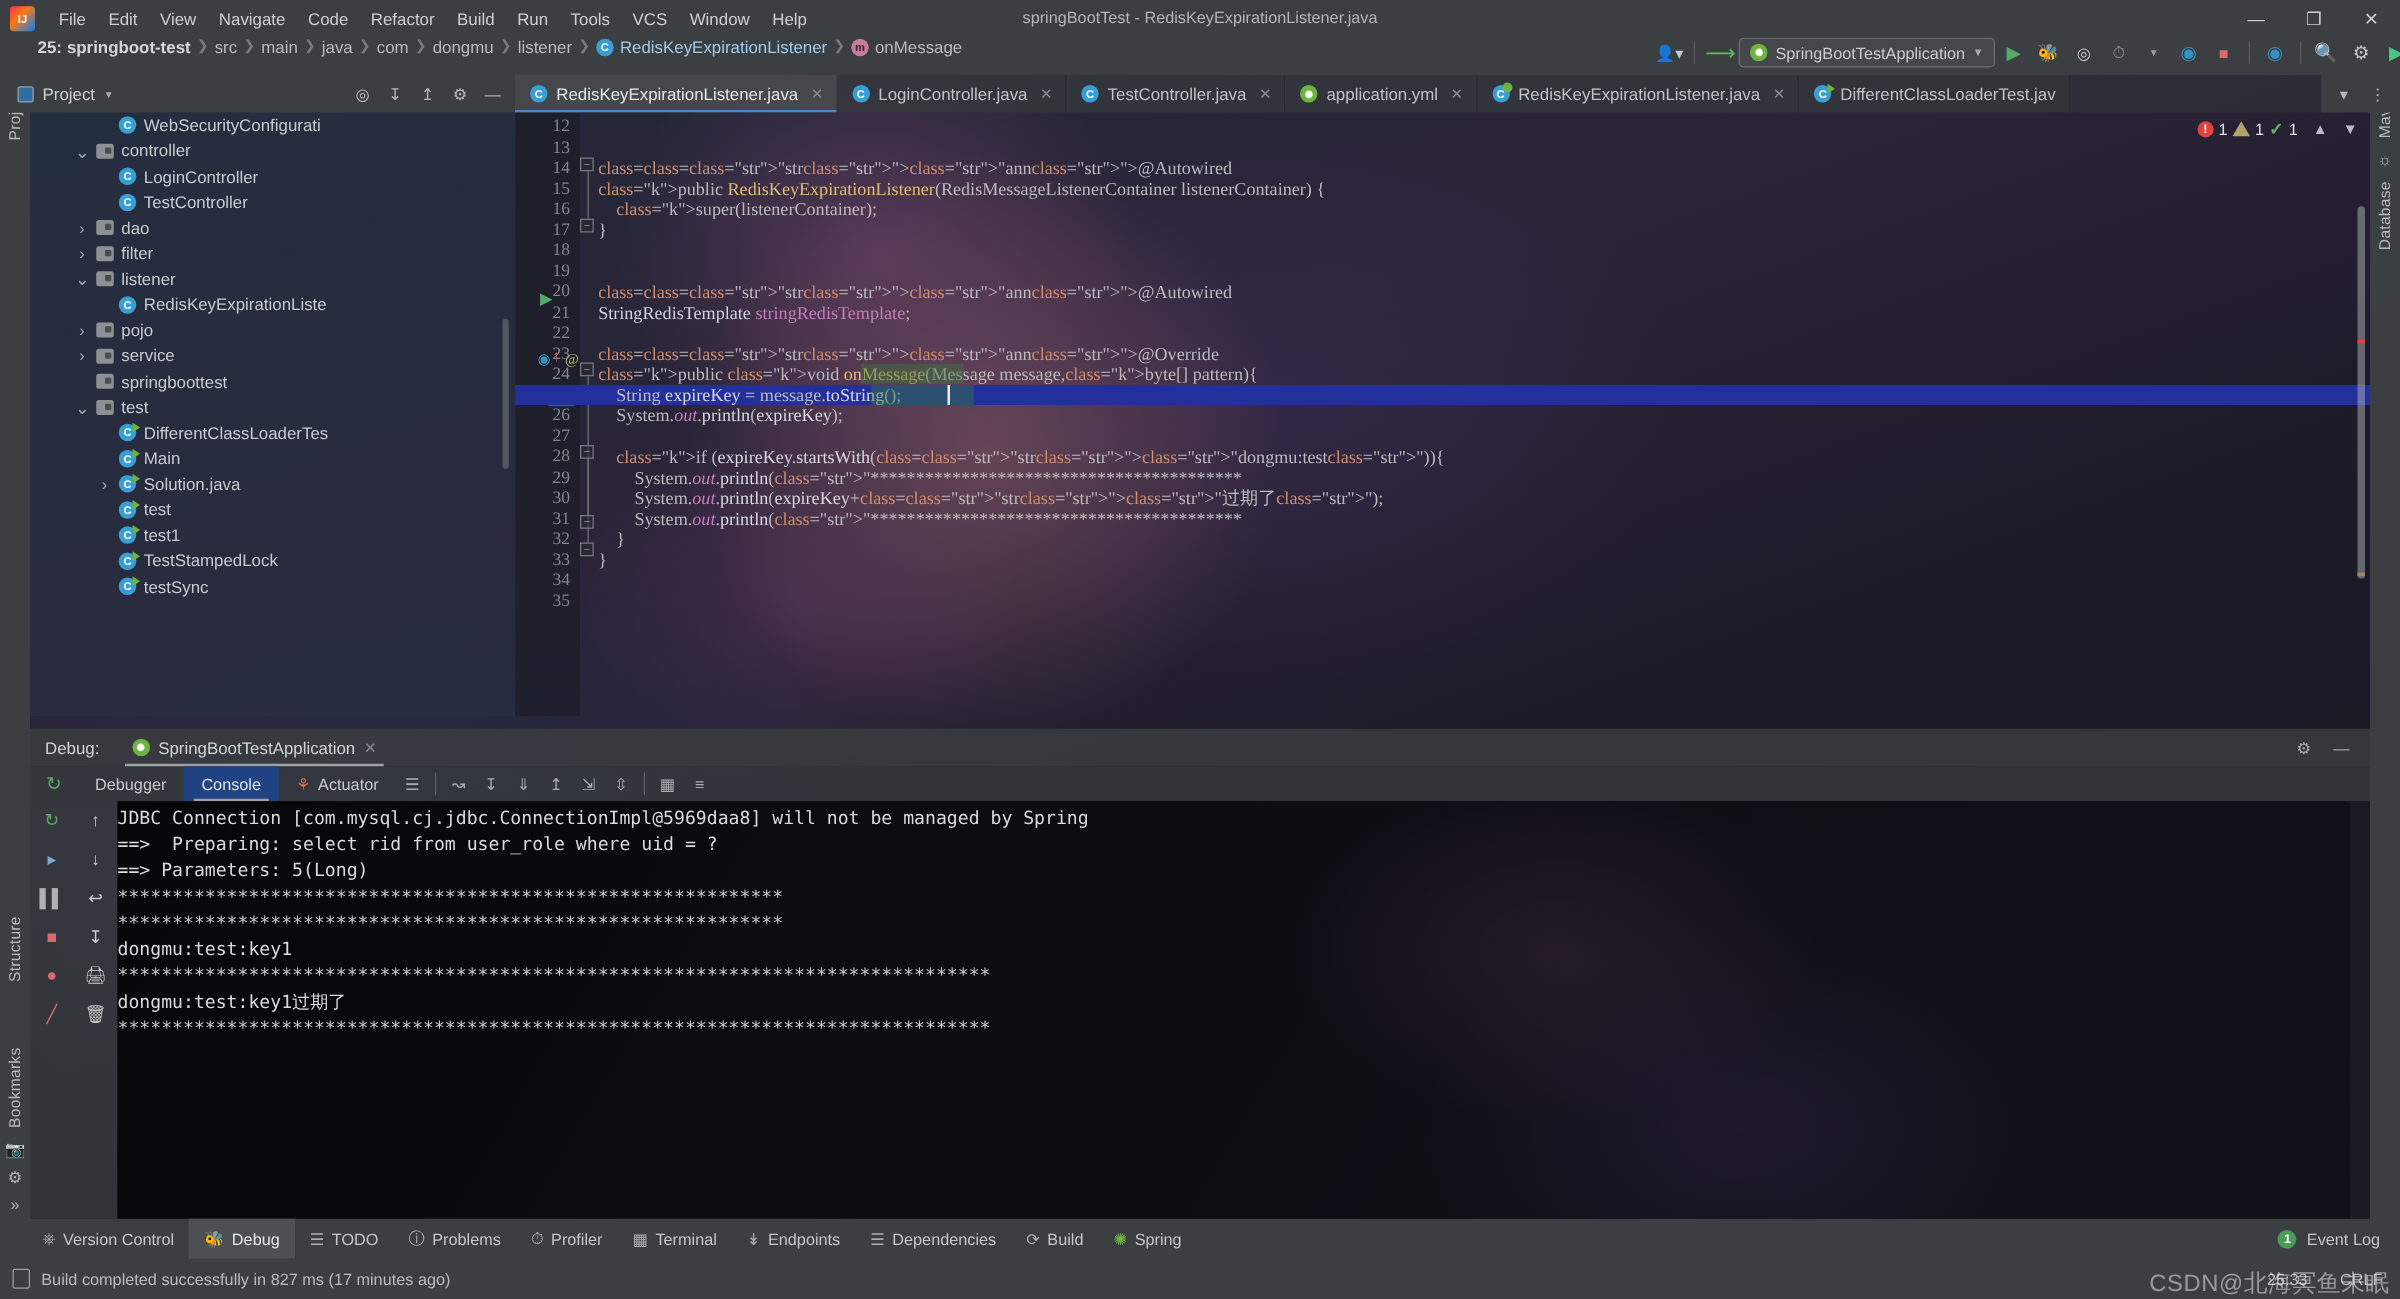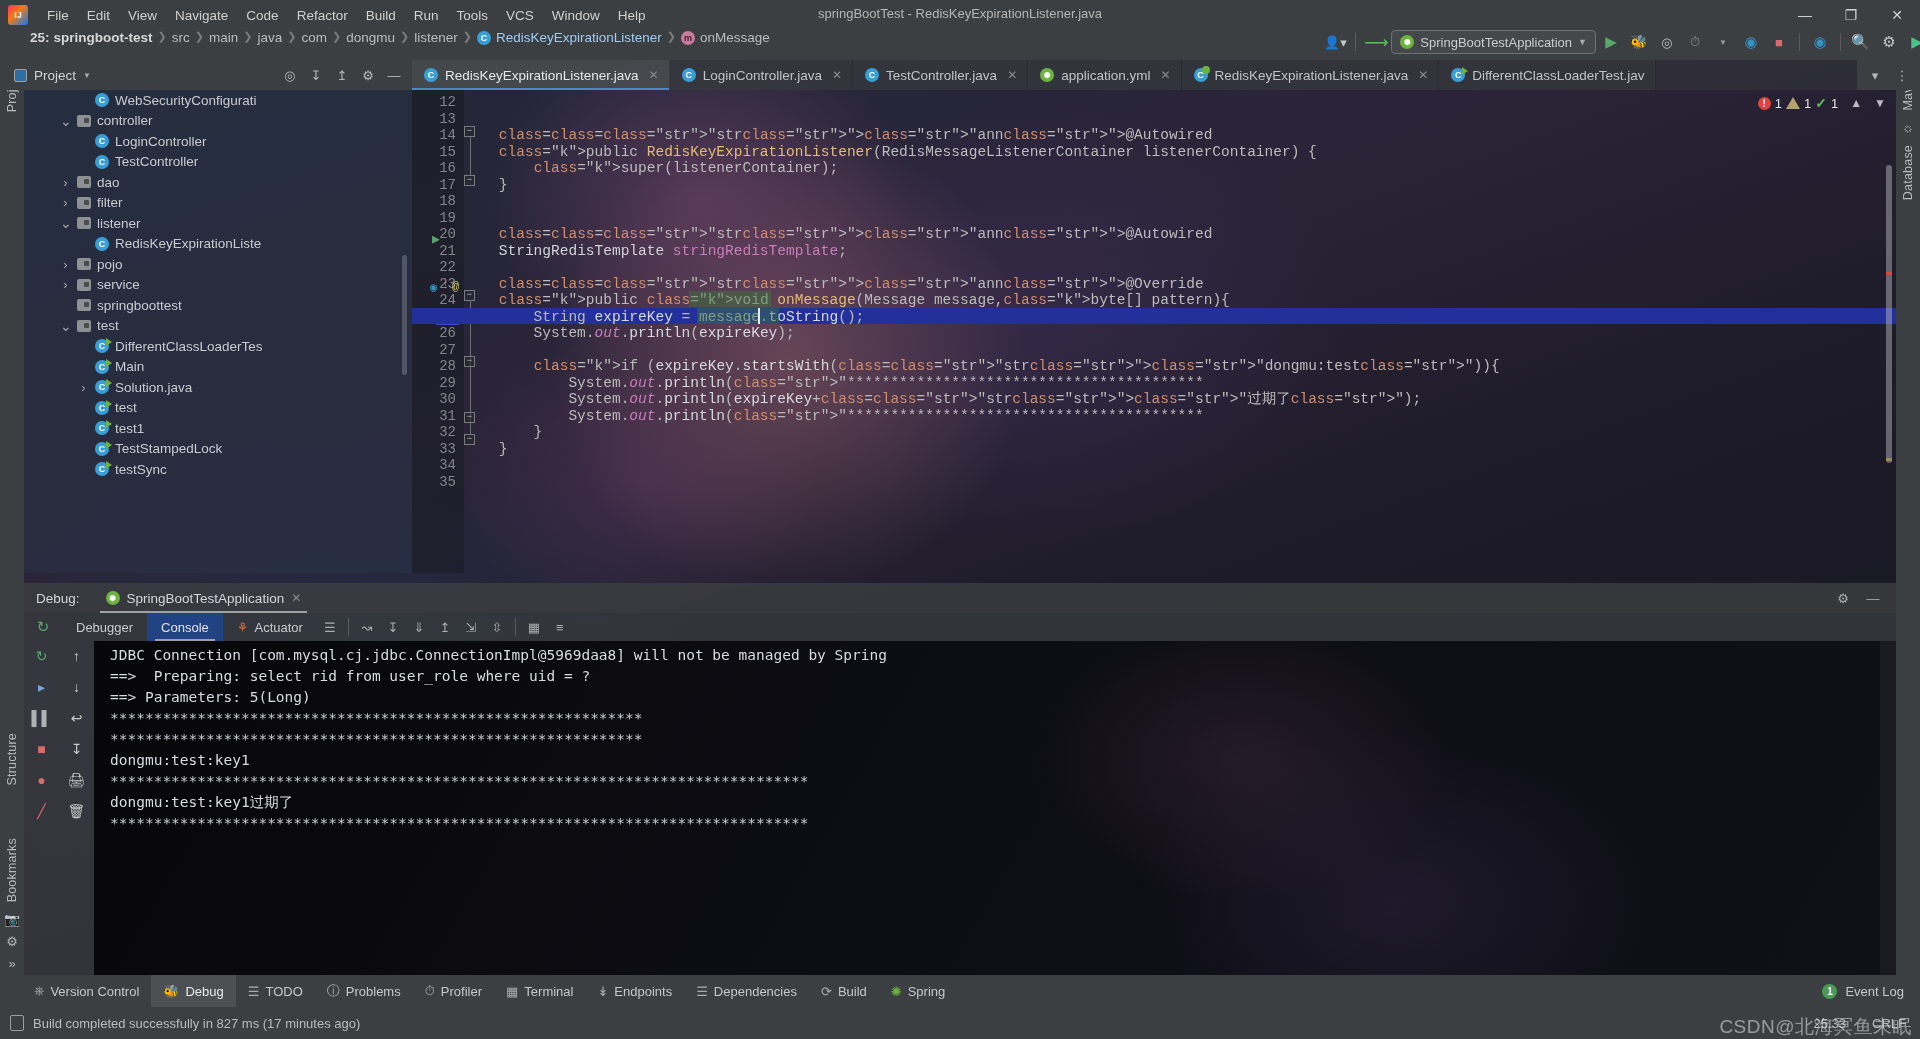--- a/index.html
+++ b/index.html
@@ -126,21 +126,21 @@
   .folder{ width:14px;height:12px;background:#8d9194;border-radius:2px;flex:0 0 auto;position:relative;}
   .folder:after{content:"";position:absolute;right:2px;top:3px;width:5px;height:5px;
     border-radius:1px;background:#4a4d4f;}
   .tscroll{ position:absolute; right:2px; top:90px; width:5px; height:180px;
     background:rgba(160,165,170,.55); border-radius:3px; }
 
   
   .editor{
     position:absolute; left:412px; top:90px; width:1508px; height:483px; z-index:28;
     overflow:hidden;
-    font-family:Liberation Mono, monospace; font-size:14.5px;
+    font-family:Liberation Serif, serif; font-size:14.5px;
   }
   .gutter{ position:absolute; left:0; top:0; width:52px; height:100%;
     background:rgba(24,27,33,.55); }
   .gnum{ position:absolute; right:8px; color:#82858a; font-size:14px; line-height:16.5px;}
   .gnum.cur{ color:#ffffff; background:#2f51c2; padding:0 4px; right:4px; border-radius:2px;}
   .codearea{ position:absolute; left:52px; top:0; right:0; bottom:0; }
   .cl{ position:absolute; left:0; white-space:pre; line-height:16.5px; }
   .curline{ position:absolute; left:-52px; right:0; height:16.5px; background:#23309b; }
   .foldcol{ position:absolute; left:52px; top:0; width:22px; height:100%; }
   .foldmark{ position:absolute; width:11px;height:11px;border:1px solid #787b7e;
@@ -184,21 +184,21 @@
   .dbg-toolbar .tabbtn.sel:after{content:"";position:absolute;left:8px;right:8px;bottom:0;height:2px;background:#9fa2a5;}
   .dbg-ic{ width:26px;height:26px;display:flex;align-items:center;justify-content:center;color:#a9acae;font-size:13px;}
 
   .dbg-body{ position:absolute; left:0; top:58px; width:1872px; height:334px; display:flex; }
   .dbg-sidebar{ width:70px; background:rgba(58,62,64,.72); display:flex; }
   .dbg-col{ width:35px; display:flex; flex-direction:column; align-items:center; padding-top:4px; gap:9px;}
   .dbg-col .i{ width:26px;height:22px;display:flex;align-items:center;justify-content:center;font-size:14px;}
   .console{
     flex:1; background:#0a0a10; overflow:hidden; position:relative;
     font-family:"DejaVu Sans Mono","Liberation Mono",monospace;
-    font-size:14.5px; line-height:21px; color:#d8dbe0; padding:4px 8px 0 16px;
+    font-size:14.5px; line-height:21px; color:#d8dbe0; padding:4px 8px 0 0;
   }
   .console .bgimg{ position:absolute; inset:0;
     background:
       radial-gradient(ellipse 300px 200px at 1150px 120px, rgba(60,40,60,.5), transparent 70%),
       radial-gradient(ellipse 360px 240px at 1300px 260px, rgba(50,40,70,.45), transparent 72%),
       linear-gradient(120deg,#070709 0%,#0d0d14 45%,#101018 100%);
     pointer-events:none;}
   .cline{ position:relative; white-space:pre; overflow:hidden; }
   .cline.stars{ color:#c9ccd2; }
 

